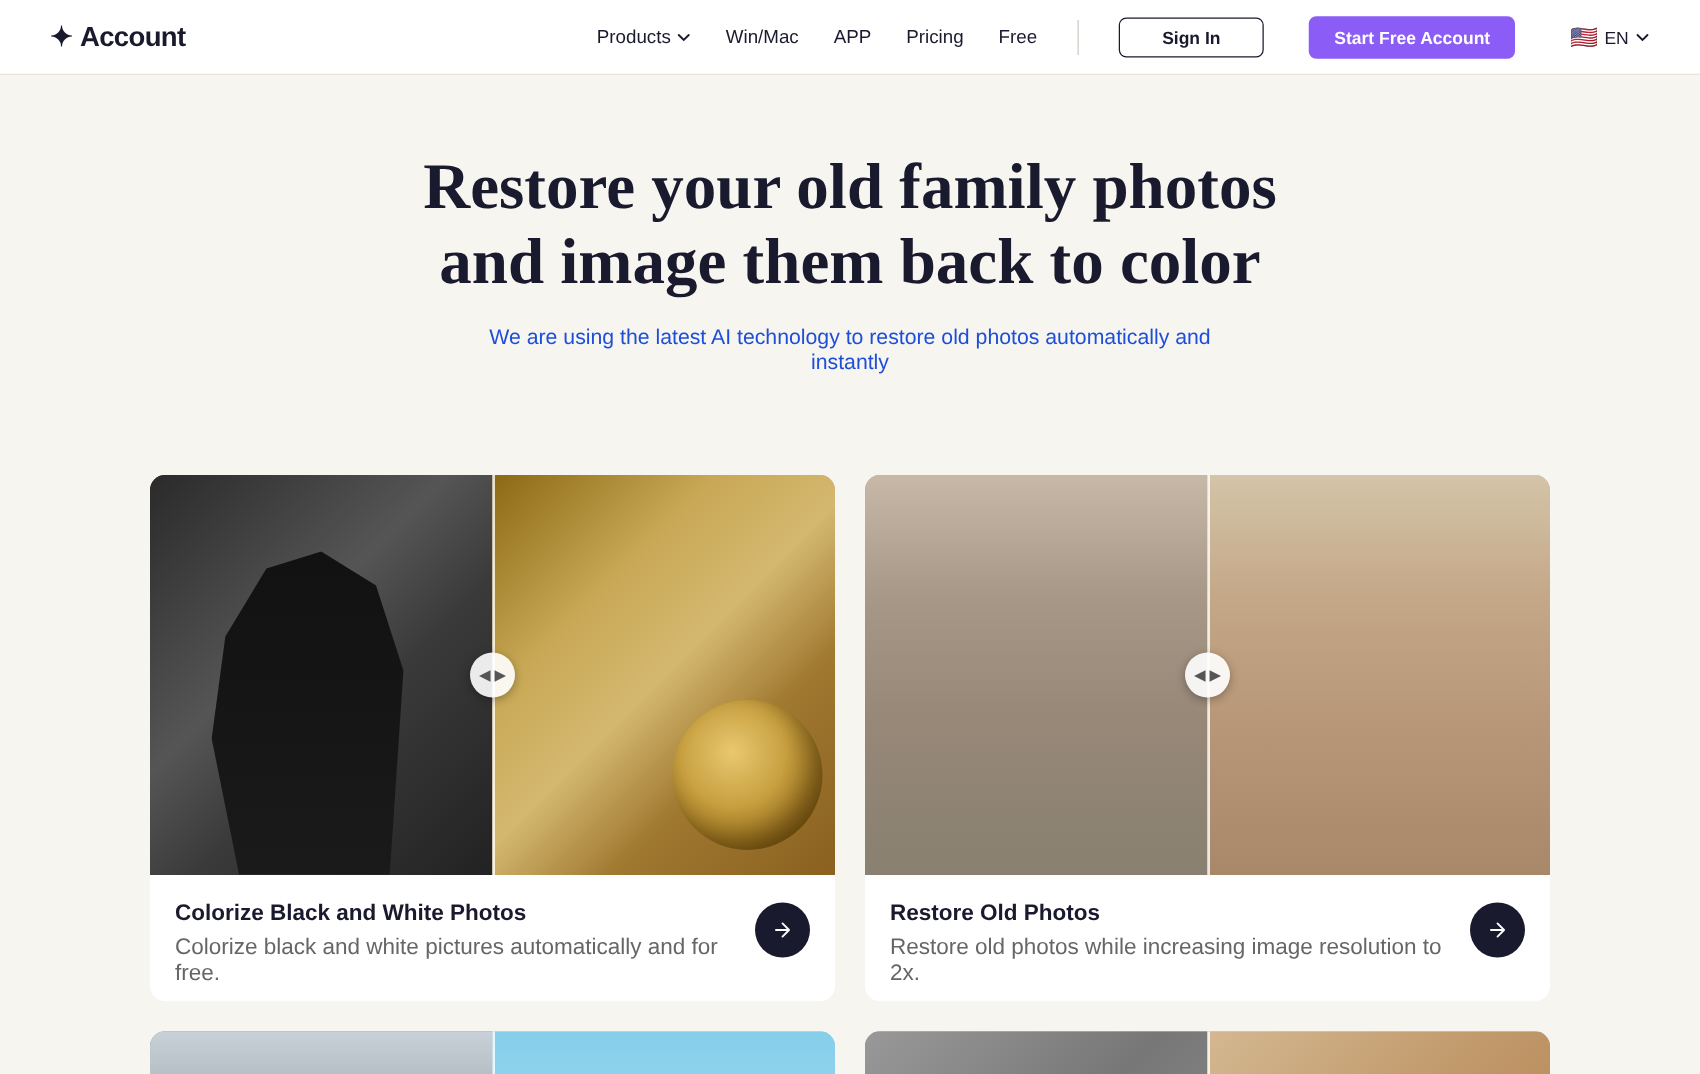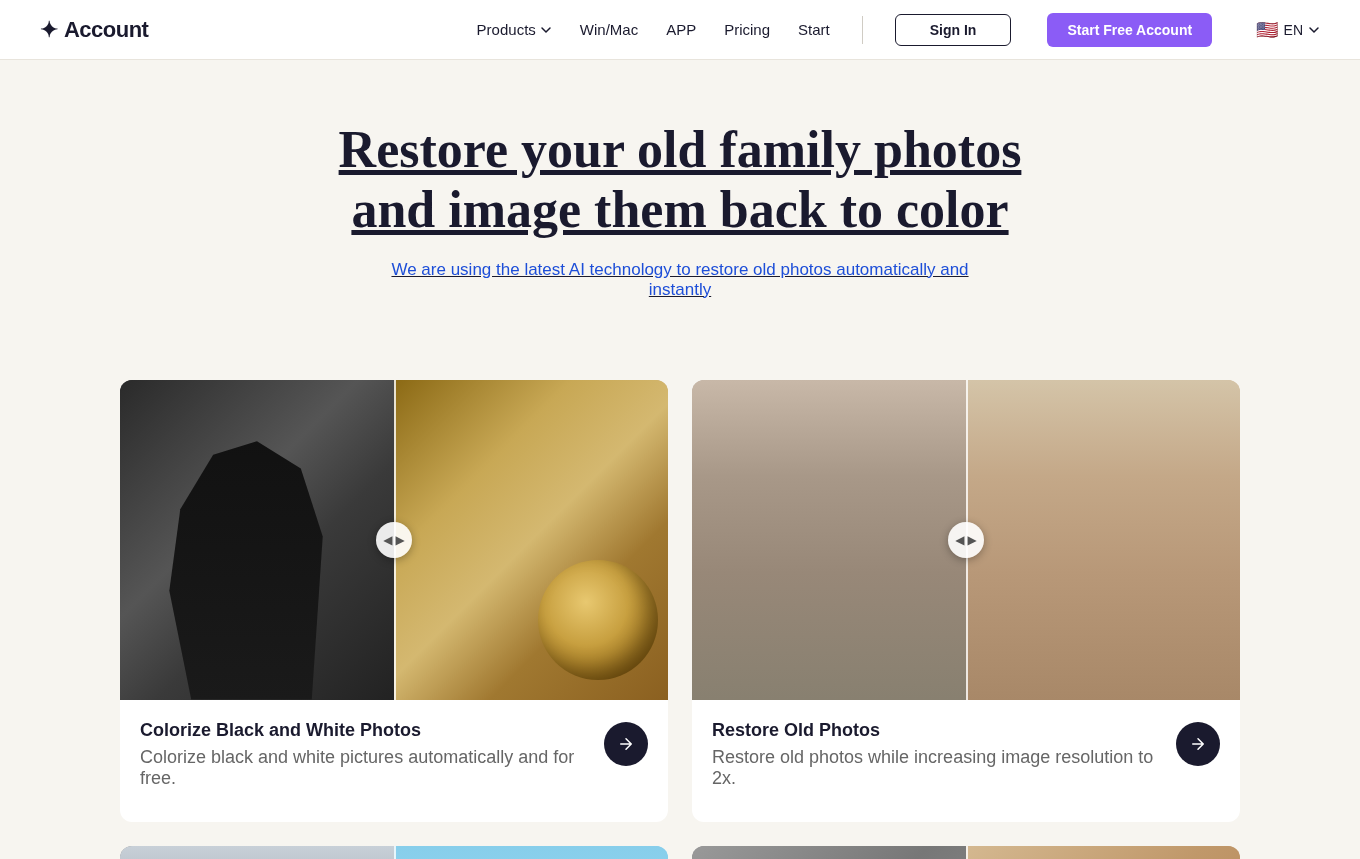--- a/index.html
+++ b/index.html
@@ -86,21 +86,20 @@
       cursor: pointer;
       margin-left: 16px;
     }
     .flag { font-size: 18px; }
 
     
     .hero {
       text-align: center;
       padding: 60px 40px 40px;
       background: #f7f5f0;
-      text-decoration: underline;
     }
     .hero h1 {
       font-size: 52px;
       font-weight: 900;
       color: #1a1a2e;
       line-height: 1.15;
       max-width: 700px;
       margin: 0 auto 20px;
       font-family: Georgia, 'Times New Roman', serif;
     }
@@ -273,21 +272,21 @@
       overflow: hidden;
     }
     .boy-color::before {
       content: '';
       position: absolute;
       inset: 0;
       background: linear-gradient(135deg, #d4b890 0%, #c0986a 40%, #b88858 70%, #a07840 100%);
     }
 
     .card-info {
-      padding: 20px 20px 33px;
+      padding: 20px 20px 12px;
       display: flex;
       align-items: flex-start;
       justify-content: space-between;
     }
     .card-text h3 {
       font-size: 18px;
       font-weight: 800;
       color: #1a1a2e;
       margin-bottom: 6px;
     }
@@ -339,21 +338,21 @@
       <a href="#" class="dropdown-trigger">
         <span>Products</span>
         <svg viewBox="0 0 12 12">
             <path d="M2 4l4 4 4-4" stroke="#1a1a2e" stroke-width="1.5" fill="none" stroke-linecap="round"></path>
           </svg>
       </a>
     </li>
     <li><a href="#">Win/Mac</a></li>
     <li><a href="#">APP</a></li>
     <li><a href="#">Pricing</a></li>
-    <li><a href="#">Start</a></li>
+    <li><a href="#">Free</a></li>
     <li>
         <div class="nav-divider"></div>
       </li>
     <li><button class="btn-signin">Sign In</button></li>
     <li><button class="btn-start">Start Free Account</button></li>
     <li>
       <div class="lang-selector">
         <span class="flag">🇺🇸</span>
         <span>EN</span>
         <svg viewBox="0 0 12 12" width="12" height="12">

